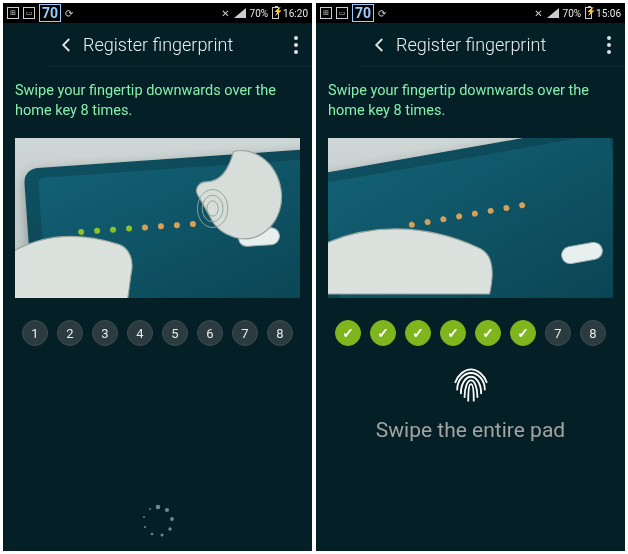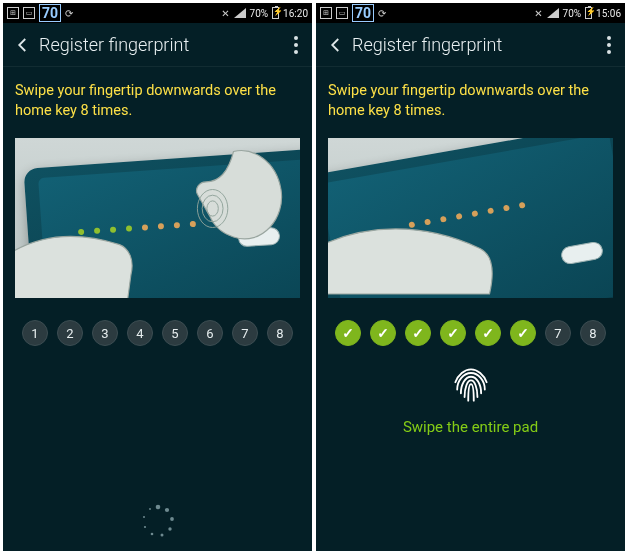--- a/index.html
+++ b/index.html
@@ -44,30 +44,31 @@
   .batt { width:7px;height:12px;border:1px solid #ccc;position:relative;}
   .batt::before{content:"";position:absolute;top:-2px;left:2px;width:3px;height:2px;background:#ccc;}
   .batt::after{content:"⚡";position:absolute;font-size:8px;left:0;top:-1px;color:#ccc;}
   
   .actionbar {
     height: 44px;
     display:flex;
     align-items:center;
     padding: 6px 10px;
     border-bottom: 1px solid rgba(255,255,255,0.06);
+    margin-left: 44px;
   }
   .back-chevron {
     width:20px;height:20px;display:flex;align-items:center;justify-content:center;color:#dfe7e9;font-size:20px;
   }
   .ab-title { font-size: 18px; font-weight: 300; color:#e9f0f2; margin-left:6px; }
   .overflow { margin-left:auto; display:flex;flex-direction:column;gap:3px;padding:4px; }
   .overflow span{width:4px;height:4px;border-radius:50%;background:#d9e2e4;}
   
   .content { padding: 14px 12px 8px; flex:1; display:flex;flex-direction:column; }
-  .instruct { font-size: 14.5px; line-height:1.35; color:#fde047; }
+  .instruct { font-size: 14.5px; line-height:1.35; color:#86efac; }
   .instruct br{display:block;}
   
   .illus {
     margin-top: 18px;
     width: 100%;
     height: 160px;
     background: linear-gradient(180deg,#cfd7d6 0%,#b8c3c1 100%);
     position:relative;
     overflow:hidden;
   }
@@ -102,21 +103,21 @@
     display:flex;align-items:center;justify-content:center;
     font-size:13px;font-weight:400;
     background:#2c3b40;color:#e6edee;
     border:1px solid #3c4d52;
   }
   .pc.done{ background:#7fb61d;border-color:#7fb61d;color:#fff; }
   .pc.done::before{content:"✓";font-size:14px;font-weight:bold;}
   
   .fp-wrap{ margin-top:16px; display:flex;flex-direction:column;align-items:center;gap:10px; }
   .fp-icon{ width:46px;height:46px; }
-  .hint{ font-size:15px;color:#84cc16;}
+  .hint{ font-size:21px;color:#a3a3a3;}
   
   .spinner{
     position:absolute;left:50%;bottom:10px;transform:translateX(-50%);
     width:40px;height:40px;
   }
   .spinner svg{width:100%;height:100%;}
 </style>
 </head>
 <body>
 

